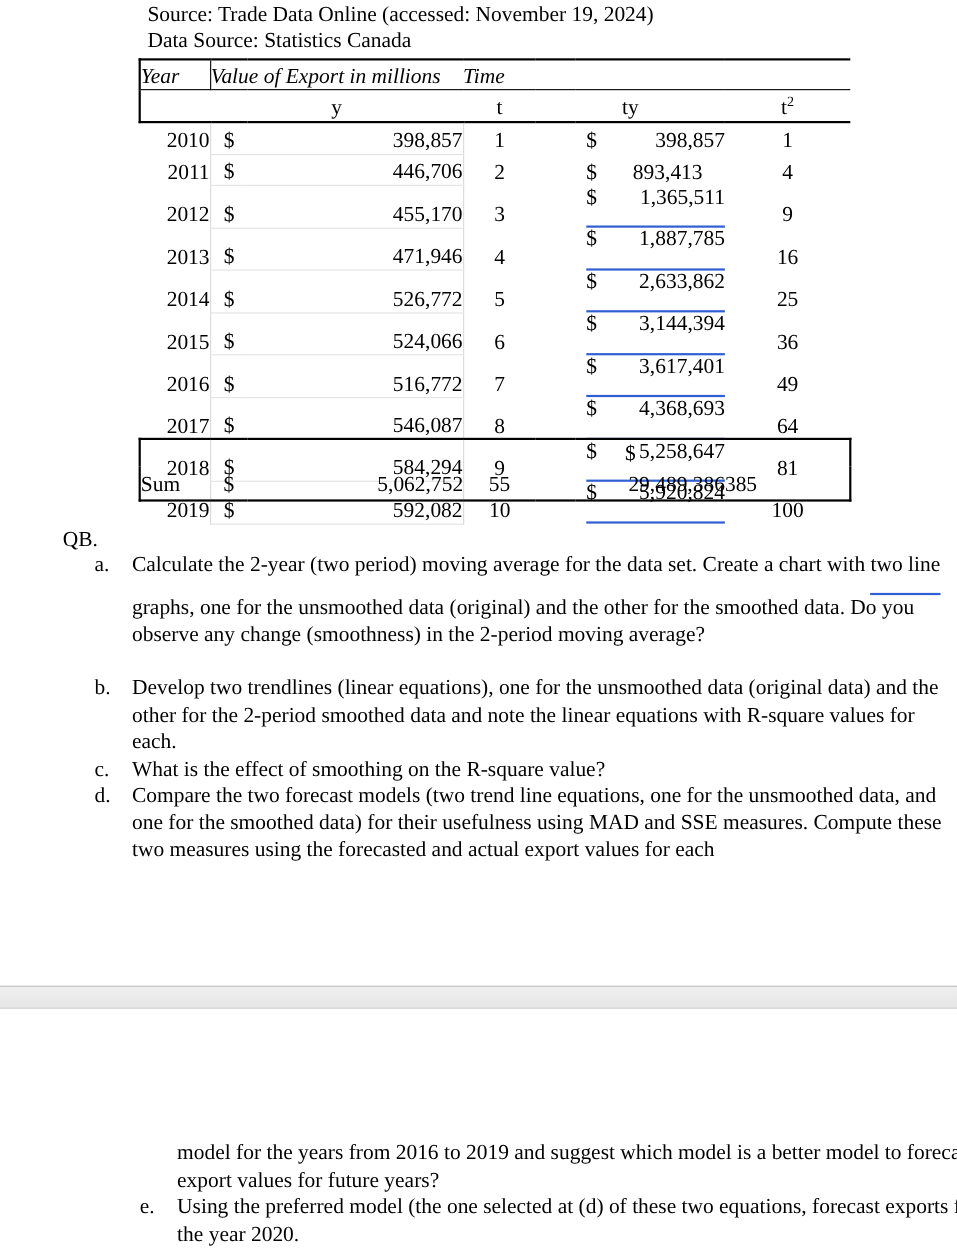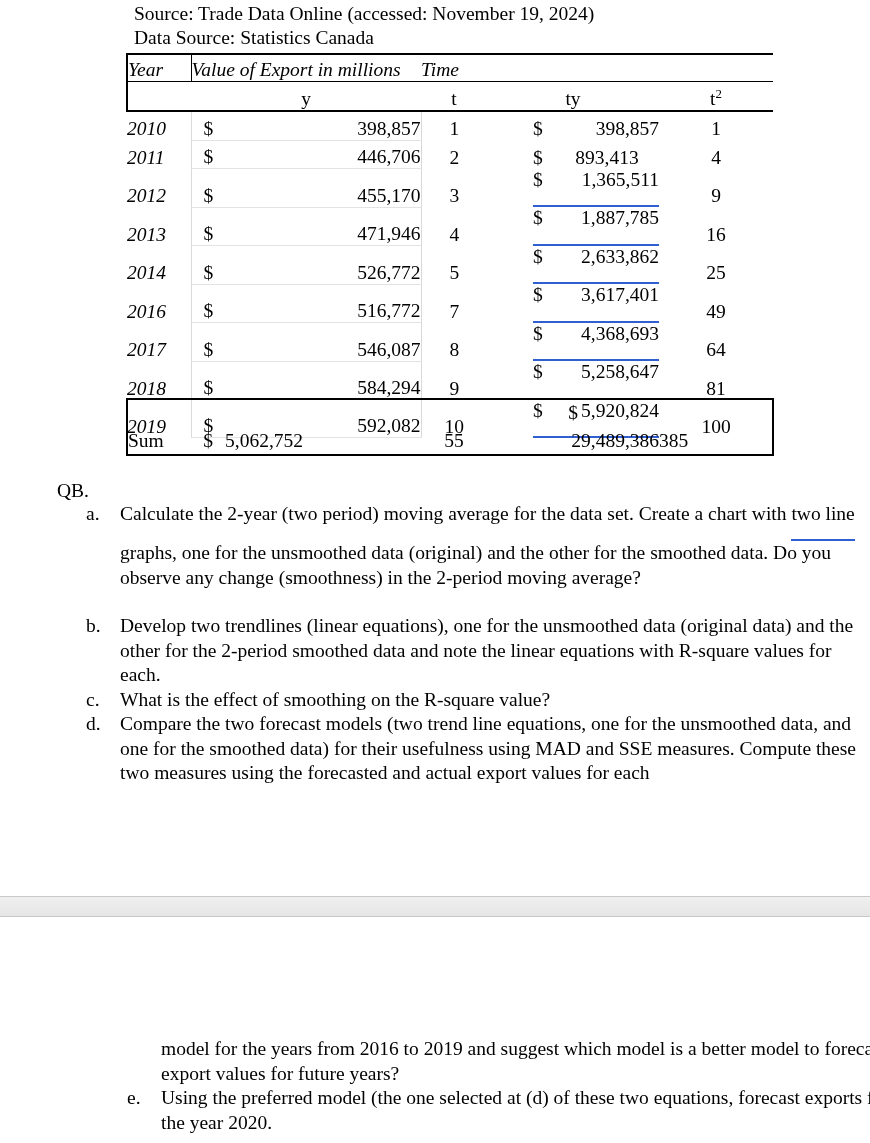--- a/index.html
+++ b/index.html
@@ -81,21 +81,21 @@
   .sym {
     text-align: center;
     font-size: 19.5px;
     vertical-align: bottom;
     padding-bottom: 1px;
   }
   .sym sup { font-size: 0.66em; vertical-align: super; line-height: 0; }
 
   
   tr.drow td { height: 27.6px; font-size: 19.5px; }
-  td.year  { text-align: left; font-style: italic; }
+  td.year  { text-align: right; }
   td.dol   { text-align: center; border-left: 1px solid #d9d9d9; }
   td.yval  { text-align: right; padding-right: 8px; border-right: 1px solid #d9d9d9; }
   td.tval  { text-align: center; }
   td.tyval { text-align: right; padding-right: 4px; }
   td.t2val { text-align: center; }
 
   tr.drow td.dol, tr.drow td.yval { border-bottom: 1px solid #e3e3e3; }
   tr.drow:first-of-type td.dol, tr.drow:first-of-type td.yval { border-top: 1px solid #e3e3e3; }
 
   
@@ -119,21 +119,21 @@
     width: 646px;
     table-layout: fixed;
     font-size: 19.5px;
     border: 2.5px solid #000;
   }
   table.sum td { padding: 0; vertical-align: bottom; }
   tr.sum-top td { height: 24px; }
   tr.sum-bot td { height: 28px; padding-bottom: 2px; }
   td.s-year { text-align: left; padding-left: 8px; }
   td.s-dol  { text-align: center; }
-  td.s-y    { padding-right: 8px; }
+  td.s-y    { text-align: right; padding-right: 8px; }
   td.s-t    { text-align: center; }
   td.s-tyd  { text-align: right; }
   td.s-ty   { text-align: right; padding-right: 4px; }
   td.s-t2   { text-align: left; }
   .sum-dollar-top { text-align: center; padding-right: 18px; }
 
   
   .qb-label {
     position: absolute;
     left: 57px;
@@ -250,20 +250,28 @@
         </tr>
         <tr class="drow">
           <td class="year">2014</td>
           <td class="dol">$</td>
           <td class="yval">526,772</td>
           <td class="tval">5</td>
           <td class="tyval" colspan="2"><span class="gram"><span style="display:inline-block;width:22px;text-align:left">$</span><span style="display:inline-block;width:104px;text-align:right">2,633,862</span></span></td>
           <td class="t2val">25</td>
         </tr>
         <tr class="drow">
+          <td class="year">2015</td>
+          <td class="dol">$</td>
+          <td class="yval">524,066</td>
+          <td class="tval">6</td>
+          <td class="tyval" colspan="2"><span class="gram"><span style="display:inline-block;width:22px;text-align:left">$</span><span style="display:inline-block;width:104px;text-align:right">3,144,394</span></span></td>
+          <td class="t2val">36</td>
+        </tr>
+        <tr class="drow">
           <td class="year">2016</td>
           <td class="dol">$</td>
           <td class="yval">516,772</td>
           <td class="tval">7</td>
           <td class="tyval" colspan="2"><span class="gram"><span style="display:inline-block;width:22px;text-align:left">$</span><span style="display:inline-block;width:104px;text-align:right">3,617,401</span></span></td>
           <td class="t2val">49</td>
         </tr>
         <tr class="drow">
           <td class="year">2017</td>
           <td class="dol">$</td>

